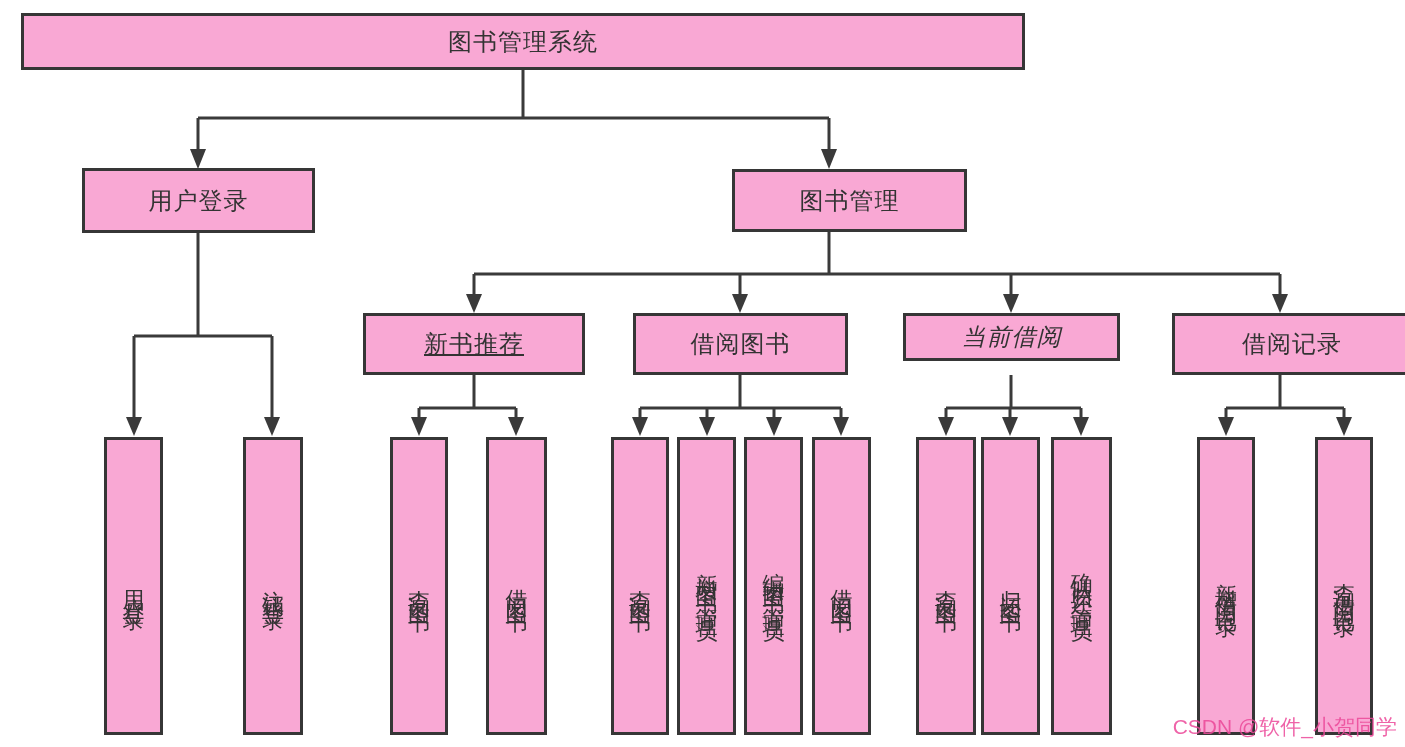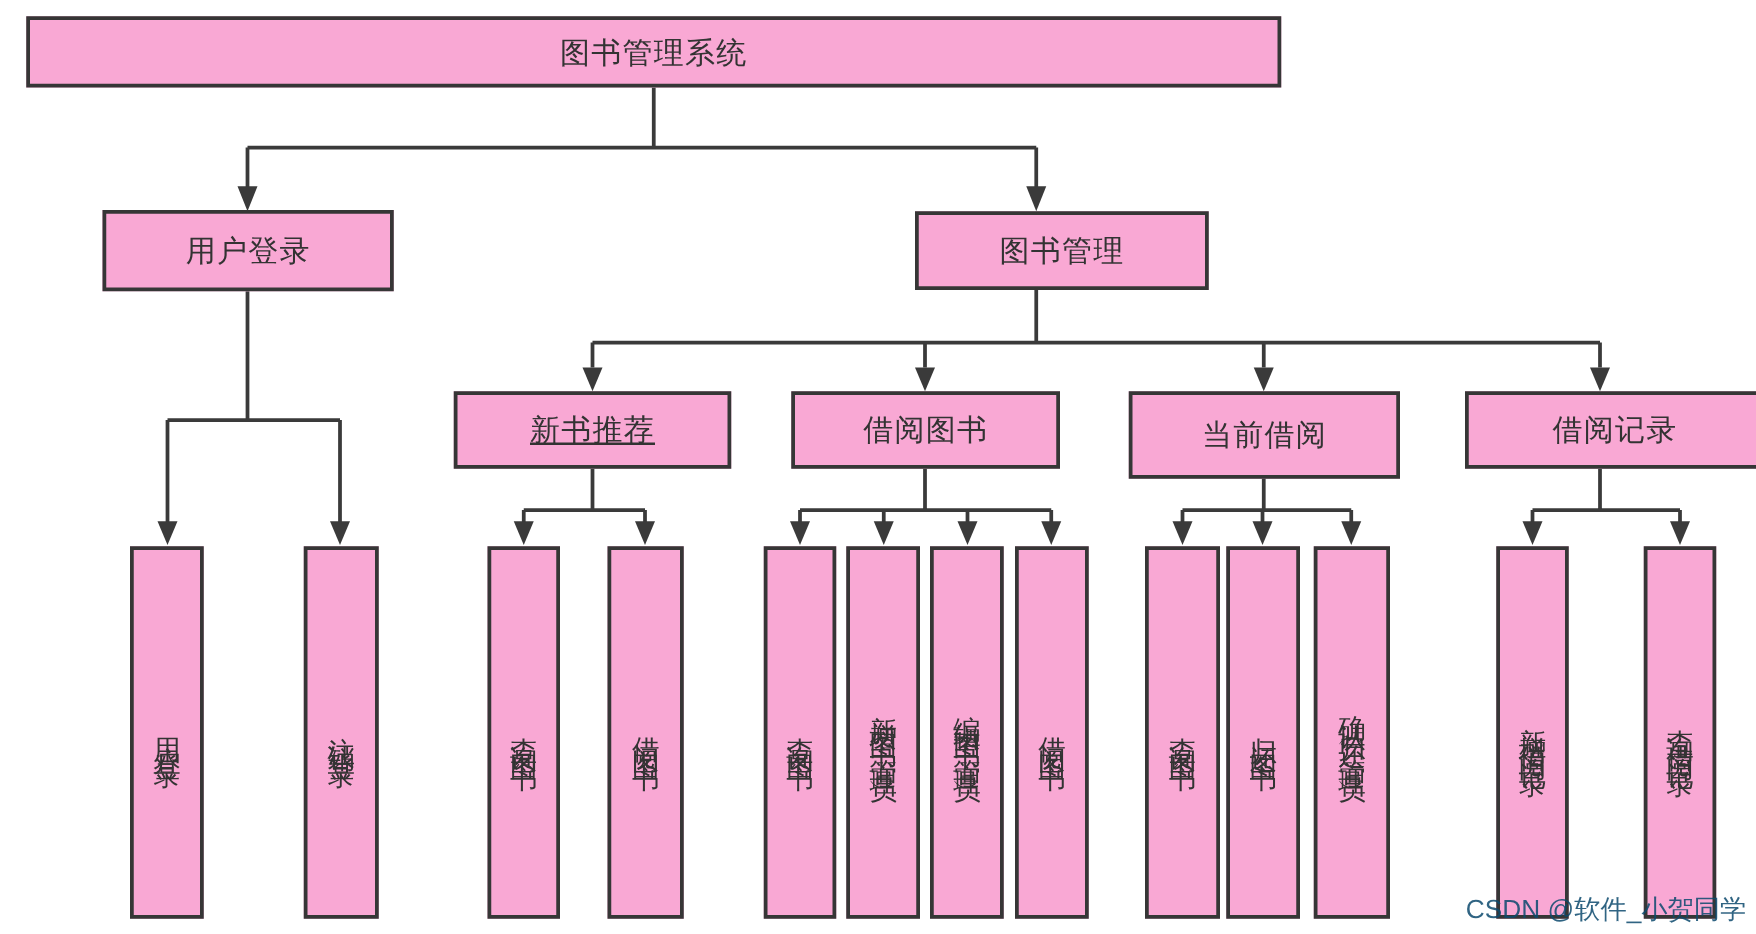--- a/index.html
+++ b/index.html
@@ -29,21 +29,21 @@
     text-orientation:mixed;
     font-size:22px;
     letter-spacing:7px;
     line-height:1;
     color:#333333;
   }
   .watermark{
     position:absolute;
     right:8px;bottom:6px;
     font-size:21px;
-    color:#0c4a6e;
+    color:#ec4899;
     opacity:.85;
     white-space:nowrap;
     z-index:3;
     margin-left:20px;
   }
 </style>
 </head>
 <body>
 
 <div class="stage">
@@ -119,21 +119,21 @@
   <div class="box hbox" style="left:732px;top:169px;width:235px;height:63px;">
     <span>图书管理</span>
   </div>
 
   <div class="box hbox" style="left:363px;top:313px;width:222px;height:62px;text-decoration:underline;">
     <span>新书推荐</span>
   </div>
   <div class="box hbox" style="left:633px;top:313px;width:215px;height:62px;">
     <span>借阅图书</span>
   </div>
-  <div class="box hbox" style="left:903px;top:313px;width:217px;height:70px;">
+  <div class="box hbox" style="left:903px;top:313px;width:217px;height:48px;font-style:italic;">
     <span>当前借阅</span>
   </div>
   <div class="box hbox" style="left:1172px;top:313px;width:240px;height:62px;">
     <span>借阅记录</span>
   </div>
 
   <div class="box vbox" style="left:104px;">
     <span class="vtext">用户登录</span>
   </div>
   <div class="box vbox" style="left:243px;width:60px;">

